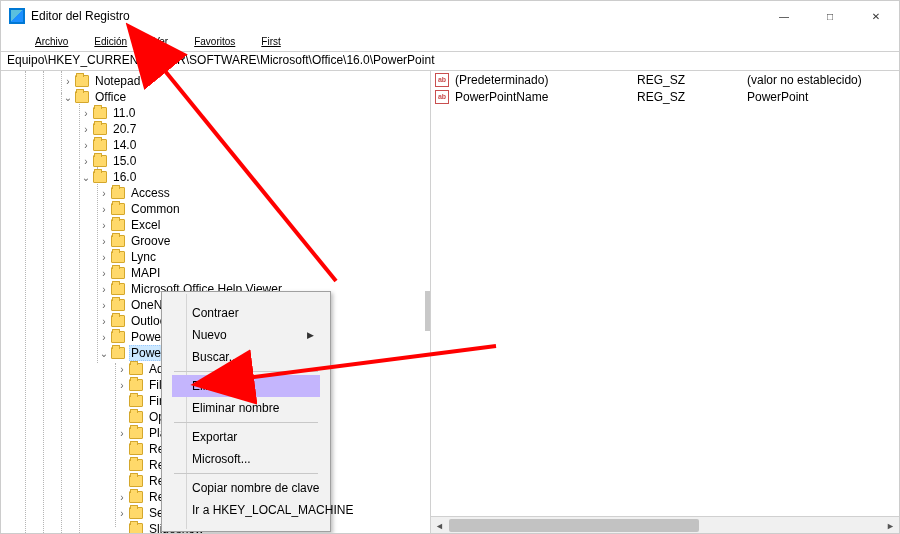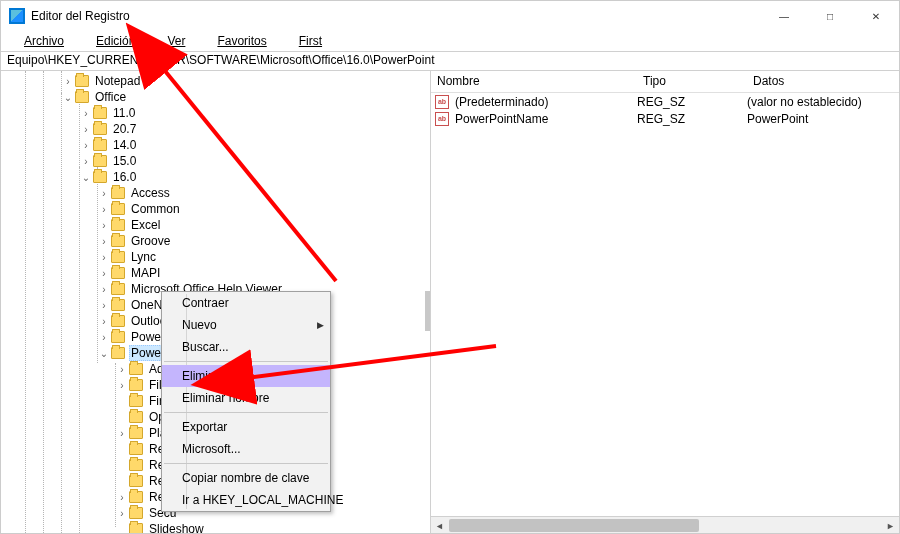--- a/index.html
+++ b/index.html
@@ -5,21 +5,21 @@
   * { box-sizing: border-box; }
   html, body { margin: 0; padding: 0; font-family: "Segoe UI", Tahoma, sans-serif; font-size: 12px; color: #000; }
   .window { width: 900px; height: 534px; background: #fff; position: relative; overflow: hidden; border: 1px solid #ccc; }
   .titlebar { height: 30px; display: flex; align-items: center; padding: 0 0 0 8px; }
   .titlebar .app-icon { width: 16px; height: 16px; background: #0078d4; margin-right: 6px; display: inline-block; position: relative; }
   .titlebar .app-icon::before { content:""; position:absolute; inset:2px; background:linear-gradient(135deg,#5bc0de 0 50%,#1e90ff 50%); }
   .titlebar .title { flex: none; }
   .titlebar .spacer { flex: 1; }
   .win-controls { display: flex; }
   .win-btn { width: 46px; height: 30px; display: flex; align-items: center; justify-content: center; font-family: "Segoe MDL2 Assets","Segoe UI Symbol",sans-serif; font-size: 10px; color:#333; }
-  .menubar { height: 20px; padding: 0 11px; display: flex; gap: 8px; align-items: center; font-size: 12px; }
+  .menubar { height: 20px; padding: 0 22px; display: flex; gap: 2px; align-items: center; font-size: 10px; }
   .menubar span { padding: 1px 6px; }
   .menubar .ul { text-decoration: underline; text-decoration-skip-ink: none; }
   .addrbar { height: 20px; border-top:1px solid #d0d0d0; border-bottom:1px solid #d0d0d0; padding: 1px 6px; font-size: 12px; white-space: nowrap; overflow:hidden; background:#fff; }
   .body { position: absolute; top: 70px; bottom: 0; left: 0; right: 0; display: flex; }
   .tree-pane { width: 430px; border-right: 1px solid #d0d0d0; overflow: hidden; position: relative; padding-top: 2px; }
   .list-pane { flex: 1; overflow: hidden; position: relative; }
   .tree-row { height: 16px; display: flex; align-items: center; font-size: 12px; white-space: nowrap; }
   .tree-row .caret { width: 14px; text-align: center; color:#666; font-size:10px; font-family:sans-serif; }
   .tree-row .folder { width:14px; height:12px; background:#ffd96a; border:1px solid #d4a72c; border-radius:1px; margin-right:4px; position:relative; }
   .tree-row .folder::before { content:""; position:absolute; top:-3px; left:0; width:6px; height:3px; background:#ffd96a; border:1px solid #d4a72c; border-bottom:none; border-radius:1px 1px 0 0; }
@@ -34,21 +34,21 @@
   .list-row .val-icon { width:14px; height:14px; margin:0 4px; border:1px solid #c94f4f; background:#fff; position:relative; font-size:7px; color:#c94f4f; font-weight:bold; display:flex; align-items:center; justify-content:center; }
   .col-name { width:190px; padding-left:2px; }
   .col-type { width:110px; }
   .col-data { flex:1; }
   .hscroll { position:absolute; bottom:0; left:0; right:0; height:17px; background:#f0f0f0; border-top:1px solid #d0d0d0; }
   .hscroll .thumb { position:absolute; top:2px; left:18px; width:250px; height:13px; background:#c2c2c2; border-radius:2px; }
   .hscroll .arrow { position:absolute; top:0; width:17px; height:17px; display:flex; align-items:center; justify-content:center; color:#555; font-size:9px; }
   .hscroll .arrow.left{left:0;} .hscroll .arrow.right{right:0;}
   .splitter-thumb { position:absolute; right:-1px; top:220px; width:6px; height:40px; background:#c8c8c8; }
   
-  .context-menu { position:absolute; background:#f2f2f2; border:1px solid #a0a0a0; box-shadow:2px 2px 4px rgba(0,0,0,.25); font-size:12px; padding:0; z-index:50; }
+  .context-menu { position:absolute; background:#f2f2f2; border:1px solid #a0a0a0; box-shadow:2px 2px 4px rgba(0,0,0,.25); font-size:12px; padding:10px; z-index:50; }
   .context-menu .mi { height:22px; display:flex; align-items:center; padding:0 20px 0 20px; position:relative; white-space:nowrap; }
   .context-menu .mi.sep { height:0; border-top:1px solid #c8c8c8; margin:3px 2px; padding:0; }
   .context-menu .mi.highlight { background:#c4b5fd; }
   .context-menu .mi .sub-arrow { position:absolute; right:6px; font-size:9px; color:#333; }
   .context-menu .gutter { position:absolute; top:2px; bottom:2px; left:24px; width:0; border-left:1px solid #d5d5d5; }
   
   .red-arrow { position:absolute; z-index:60; pointer-events:none; }
 </style>
 </head>
 <body>
@@ -234,25 +234,20 @@
         </div>
       <div class="tree-row" style="padding-left:114px;">
           <span class="caret"> </span>
           <span class="folder"></span>
           <span class="label-wrap">Slideshow</span>
         </div>
 
     </div>
 
     <div class="list-pane">
-      <div class="list-header">
-        <div class="col col-name" style="width:206px">Nombre</div>
-        <div class="col col-type">Tipo</div>
-        <div class="col col-data">Datos</div>
-      </div>
       <div class="list-row">
         <span class="val-icon">ab</span>
         <span class="col-name" style="width:184px">(Predeterminado)</span>
         <span class="col-type">REG_SZ</span>
         <span class="col-data">(valor no establecido)</span>
       </div>
       <div class="list-row">
         <span class="val-icon">ab</span>
         <span class="col-name" style="width:184px">PowerPointName</span>
         <span class="col-type">REG_SZ</span>

